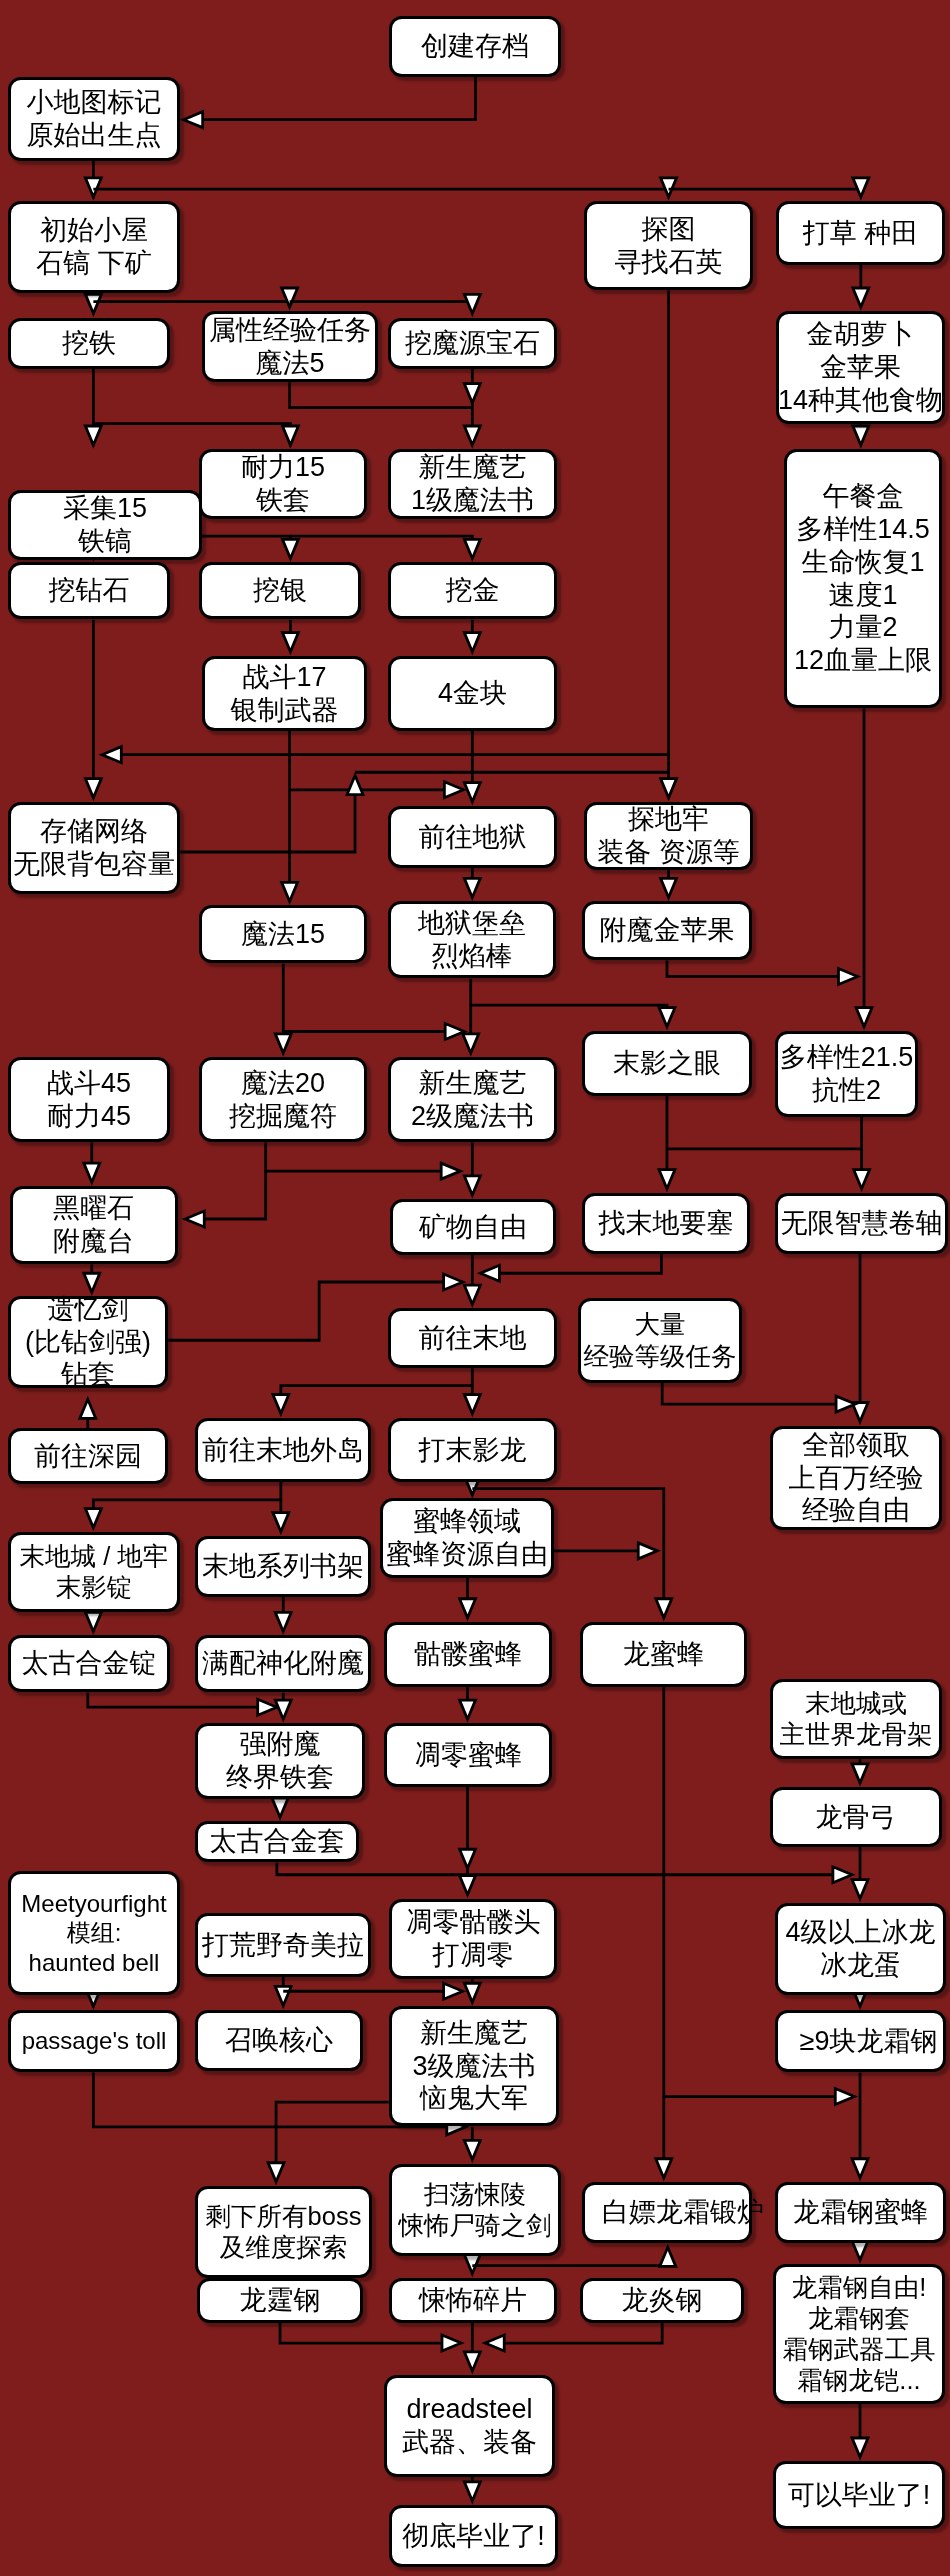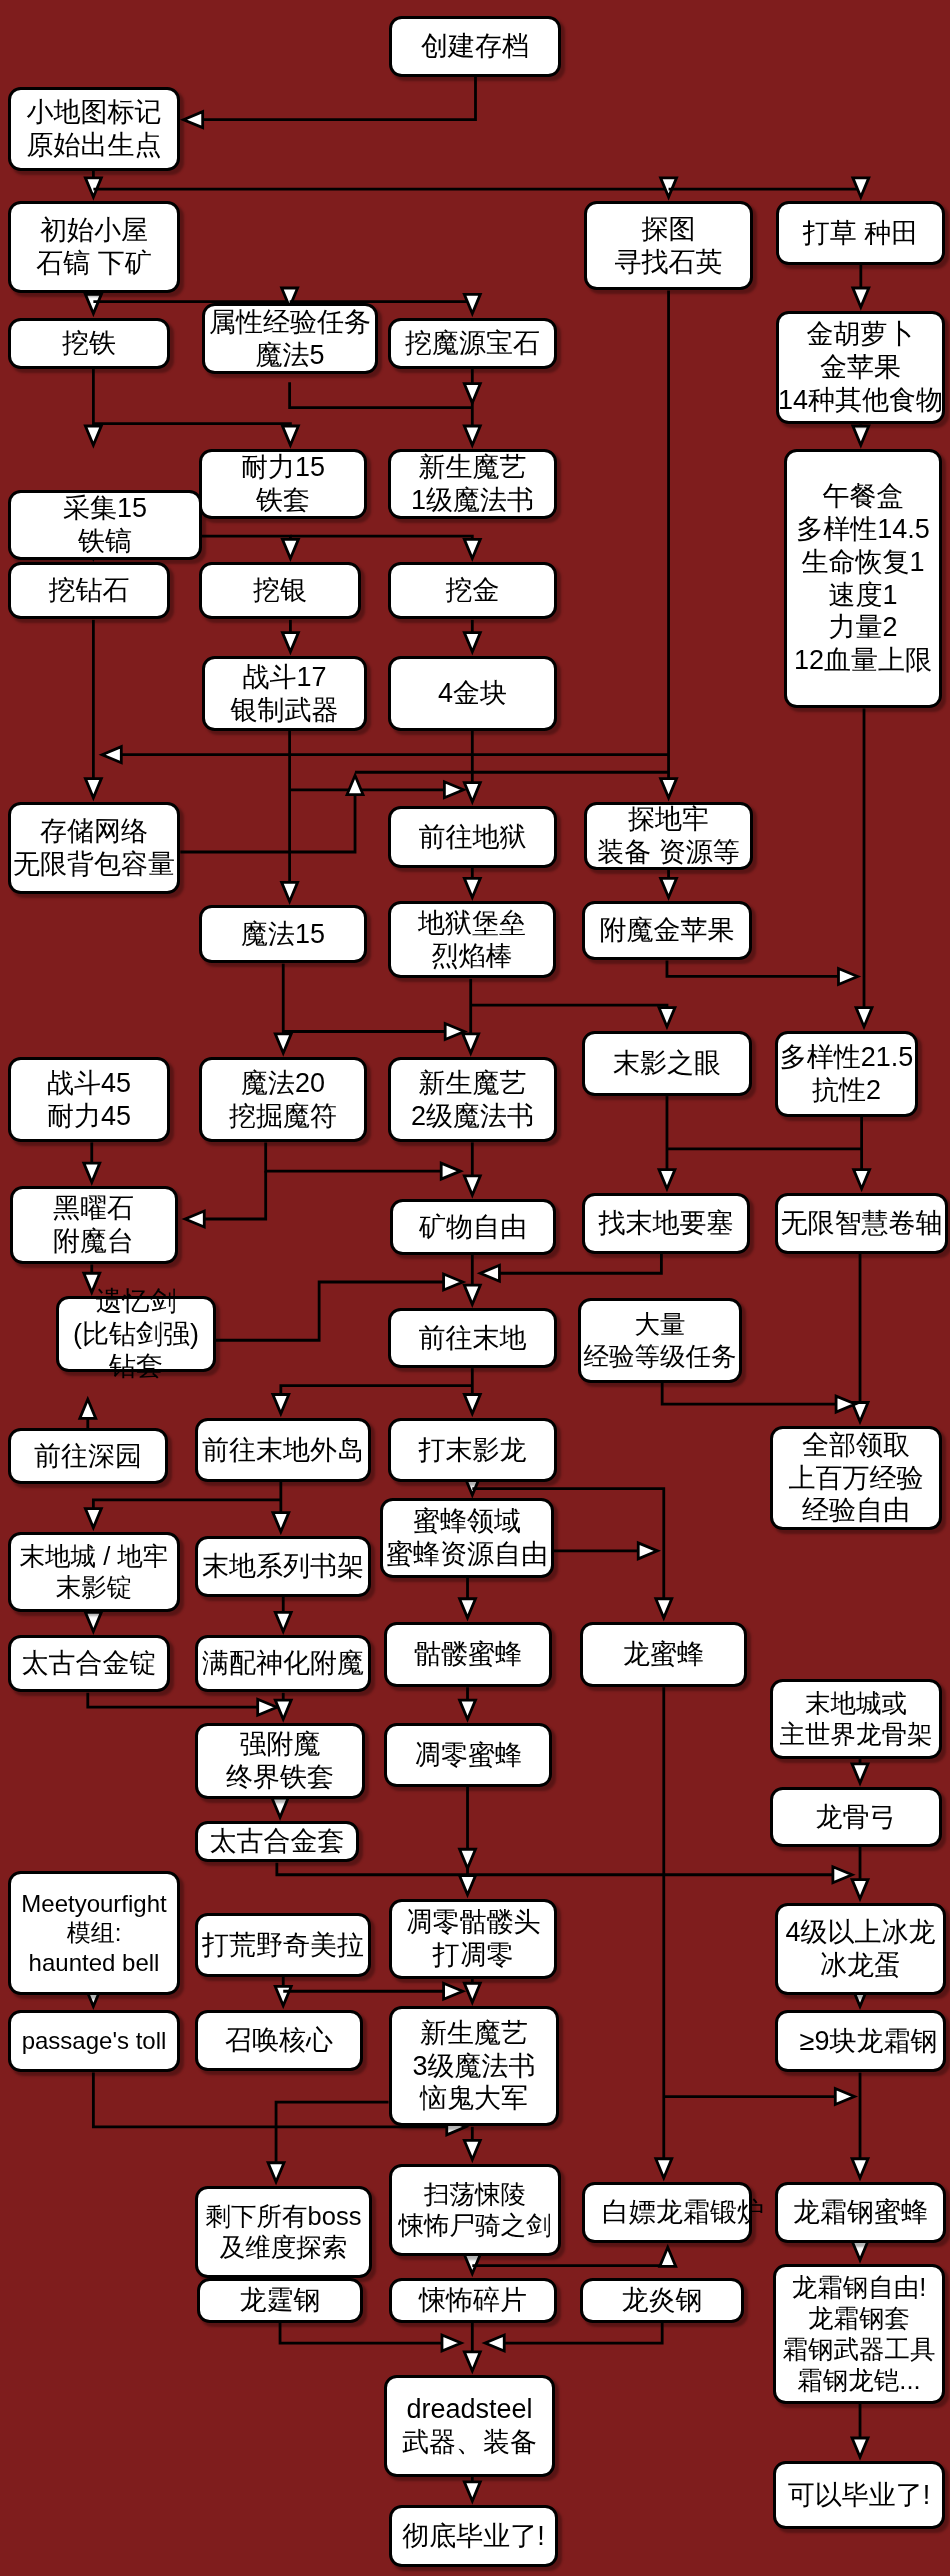--- a/index.html
+++ b/index.html
@@ -184,39 +184,39 @@
       <polygon points="592,2972 582,2948 602,2948" fill="#ffffff" stroke="#000000" stroke-width="3.5"></polygon>
       <polyline points="592,3105 592,3114" fill="none" stroke="#000000" stroke-width="3.5"></polyline>
       <polygon points="592,3135 582,3111 602,3111" fill="#ffffff" stroke="#000000" stroke-width="3.5"></polygon>
       <polyline points="1078,3013 1078,3059" fill="none" stroke="#000000" stroke-width="3.5"></polyline>
       <polygon points="1078,3080 1068,3056 1088,3056" fill="#ffffff" stroke="#000000" stroke-width="3.5"></polygon>
     </svg>
   <div id="nodes">
       <div class="node" style="left: 389px; top: 16px; width: 172px; height: 61px;">
         <div>创建存档</div>
       </div>
-      <div class="node" style="left: 8px; top: 87px; width: 172px; height: 84px;">
+      <div class="node" style="left: 8px; top: 77px; width: 172px; height: 84px;">
         <div>小地图标记</div>
         <div>原始出生点</div>
       </div>
       <div class="node" style="left: 8px; top: 201px; width: 172px; height: 92px;">
         <div>初始小屋</div>
         <div>石镐 下矿</div>
       </div>
       <div class="node" style="left: 584px; top: 201px; width: 169px; height: 89px;">
         <div>探图</div>
         <div>寻找石英</div>
       </div>
       <div class="node" style="left: 776px; top: 201px; width: 169px; height: 64px;">
         <div>打草 种田</div>
       </div>
       <div class="node" style="left: 8px; top: 318px; width: 162px; height: 51px;">
         <div>挖铁</div>
       </div>
-      <div class="node" style="left: 202px; top: 303px; width: 176px; height: 71px;">
+      <div class="node" style="left: 202px; top: 311px; width: 176px; height: 71px;">
         <div>属性经验任务</div>
         <div>魔法5</div>
       </div>
       <div class="node" style="left: 388px; top: 318px; width: 169px; height: 51px;">
         <div>挖魔源宝石</div>
       </div>
       <div class="node" style="left: 776px; top: 311px; width: 169px; height: 113px;">
         <div>金胡萝卜</div>
         <div>金苹果</div>
         <div>14种其他食物</div>
@@ -303,21 +303,21 @@
       </div>
       <div class="node" style="left: 390px; top: 1199px; width: 166px; height: 56px;">
         <div>矿物自由</div>
       </div>
       <div class="node" style="left: 582px; top: 1193px; width: 168px; height: 61px;">
         <div>找末地要塞</div>
       </div>
       <div class="node" style="left: 775px; top: 1193px; width: 173px; height: 61px;">
         <div>无限智慧卷轴</div>
       </div>
-      <div class="node" style="left: 8px; top: 1296px; width: 160px; height: 76px; margin-left: 48px;">
+      <div class="node" style="left: 8px; top: 1296px; width: 160px; height: 92px;">
         <div>遗忆剑</div>
         <div>(比钻剑强)</div>
         <div>钻套</div>
       </div>
       <div class="node" style="left: 388px; top: 1308px; width: 169px; height: 60px;">
         <div>前往末地</div>
       </div>
       <div class="node" style="left: 578px; top: 1298px; width: 164px; height: 85px; font-size: 25.5px;">
         <div>大量</div>
         <div>经验等级任务</div>

